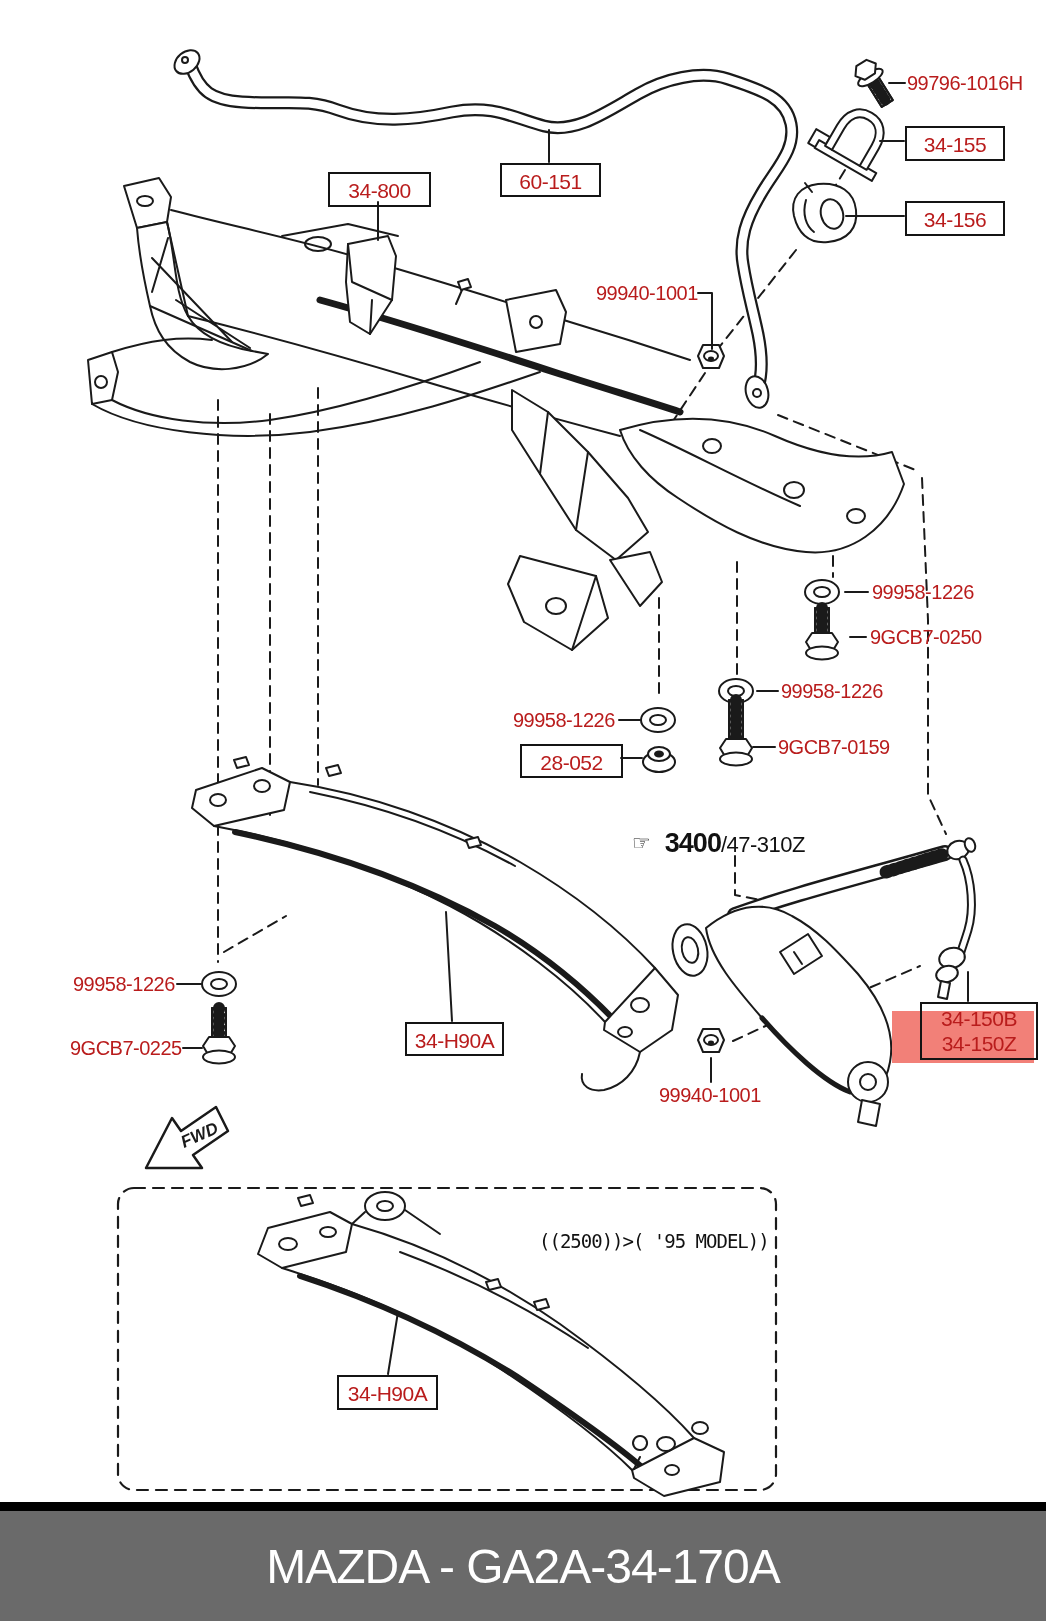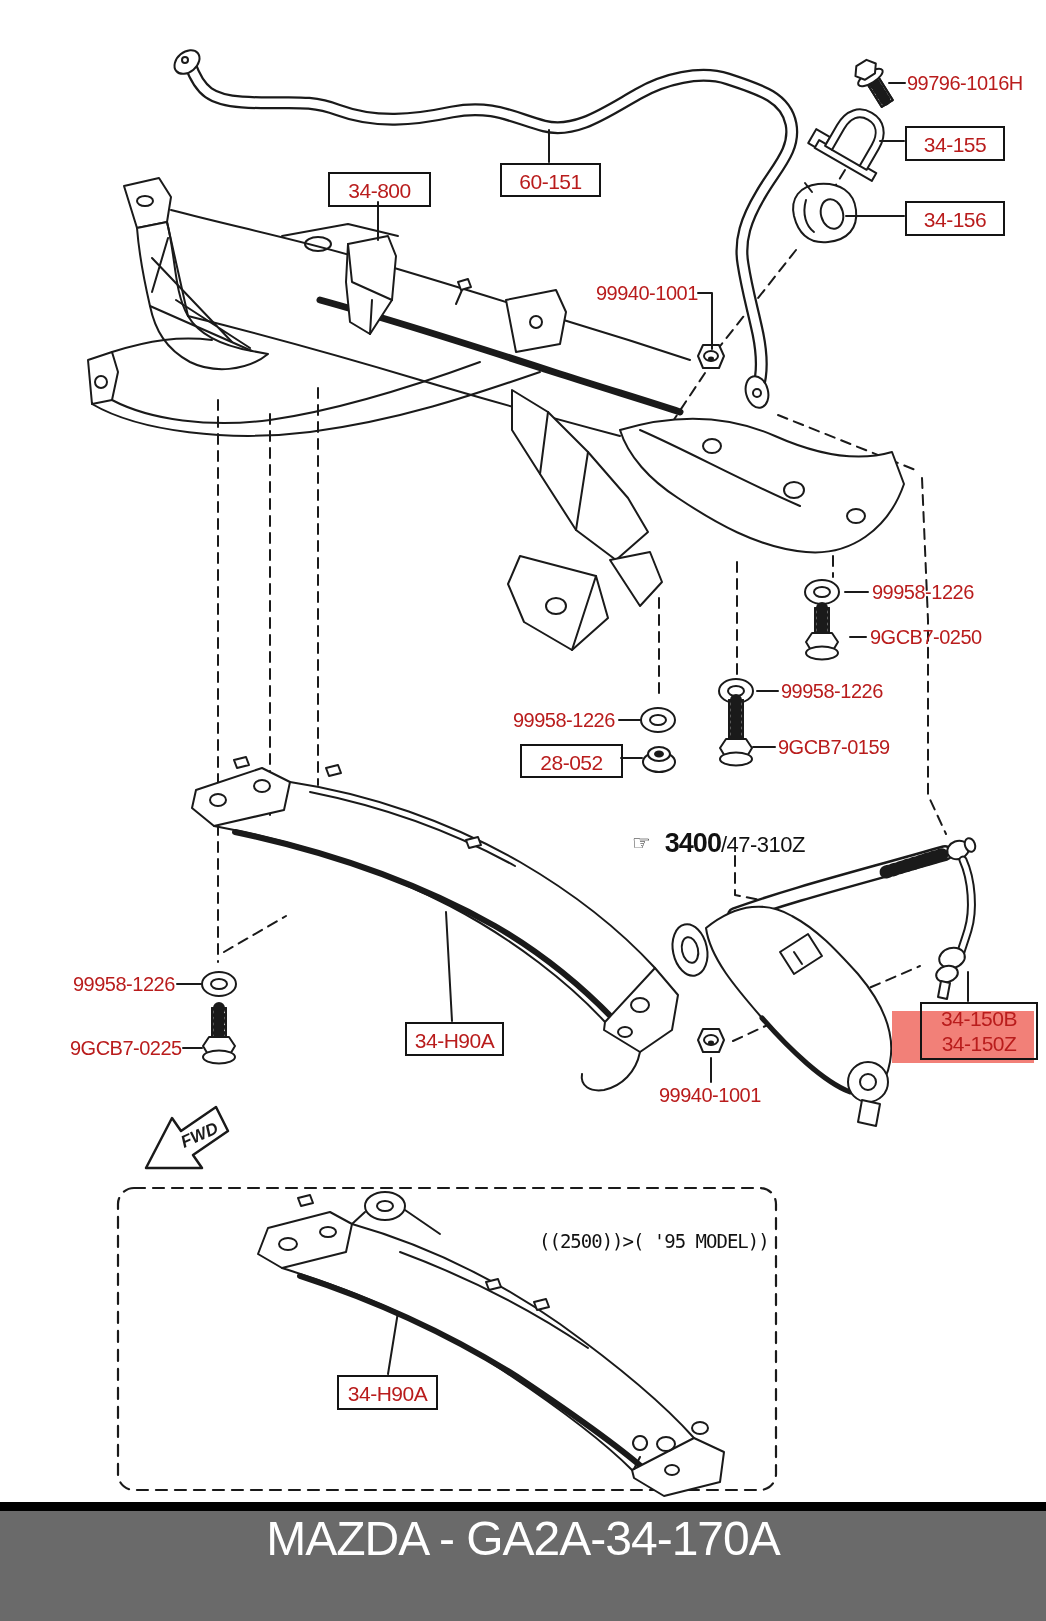--- a/index.html
+++ b/index.html
@@ -11,21 +11,21 @@
   .boxed.one{line-height:26px;padding:4px 0 0 0;}
   .two-line{line-height:25px;padding:2px 8px;}
   .ref{position:absolute;left:632px;top:828px;display:flex;align-items:baseline;white-space:nowrap;}
   .ref .hand{font-size:21px;margin-right:6px;transform:translateY(-2px);}
   .ref .g{font-size:27px;font-weight:bold;letter-spacing:-1px;margin-left:8px;}
   .ref .s{font-size:22px;letter-spacing:-0.5px;}
   .note{position:absolute;left:519px;top:1230px;font-family:"DejaVu Sans Mono",monospace;
         font-size:19px;font-weight:normal;letter-spacing:-1px;white-space:nowrap;margin-left:20px;}
   #footer-scuff{position:absolute;left:0;top:1502px;width:1046px;height:9px;background:#000;}
   #footer{position:absolute;left:0;top:1511px;width:1046px;height:110px;background:#6a6a6a;
-          display:flex;justify-content:center;gap:62px;}
+          display:flex;align-items:center;justify-content:center;gap:62px;}
   #footer span{color:#ffffff;font-size:48px;letter-spacing:-1px;white-space:nowrap;}
 </style>
 </head>
 <body>
 
 <div id="stage">
 
 <svg id="art" width="1046" height="1621" viewBox="0 0 1046 1621">
   <g fill="none" stroke="#1a1a1a" stroke-width="2" stroke-linecap="round" stroke-linejoin="round">
 

